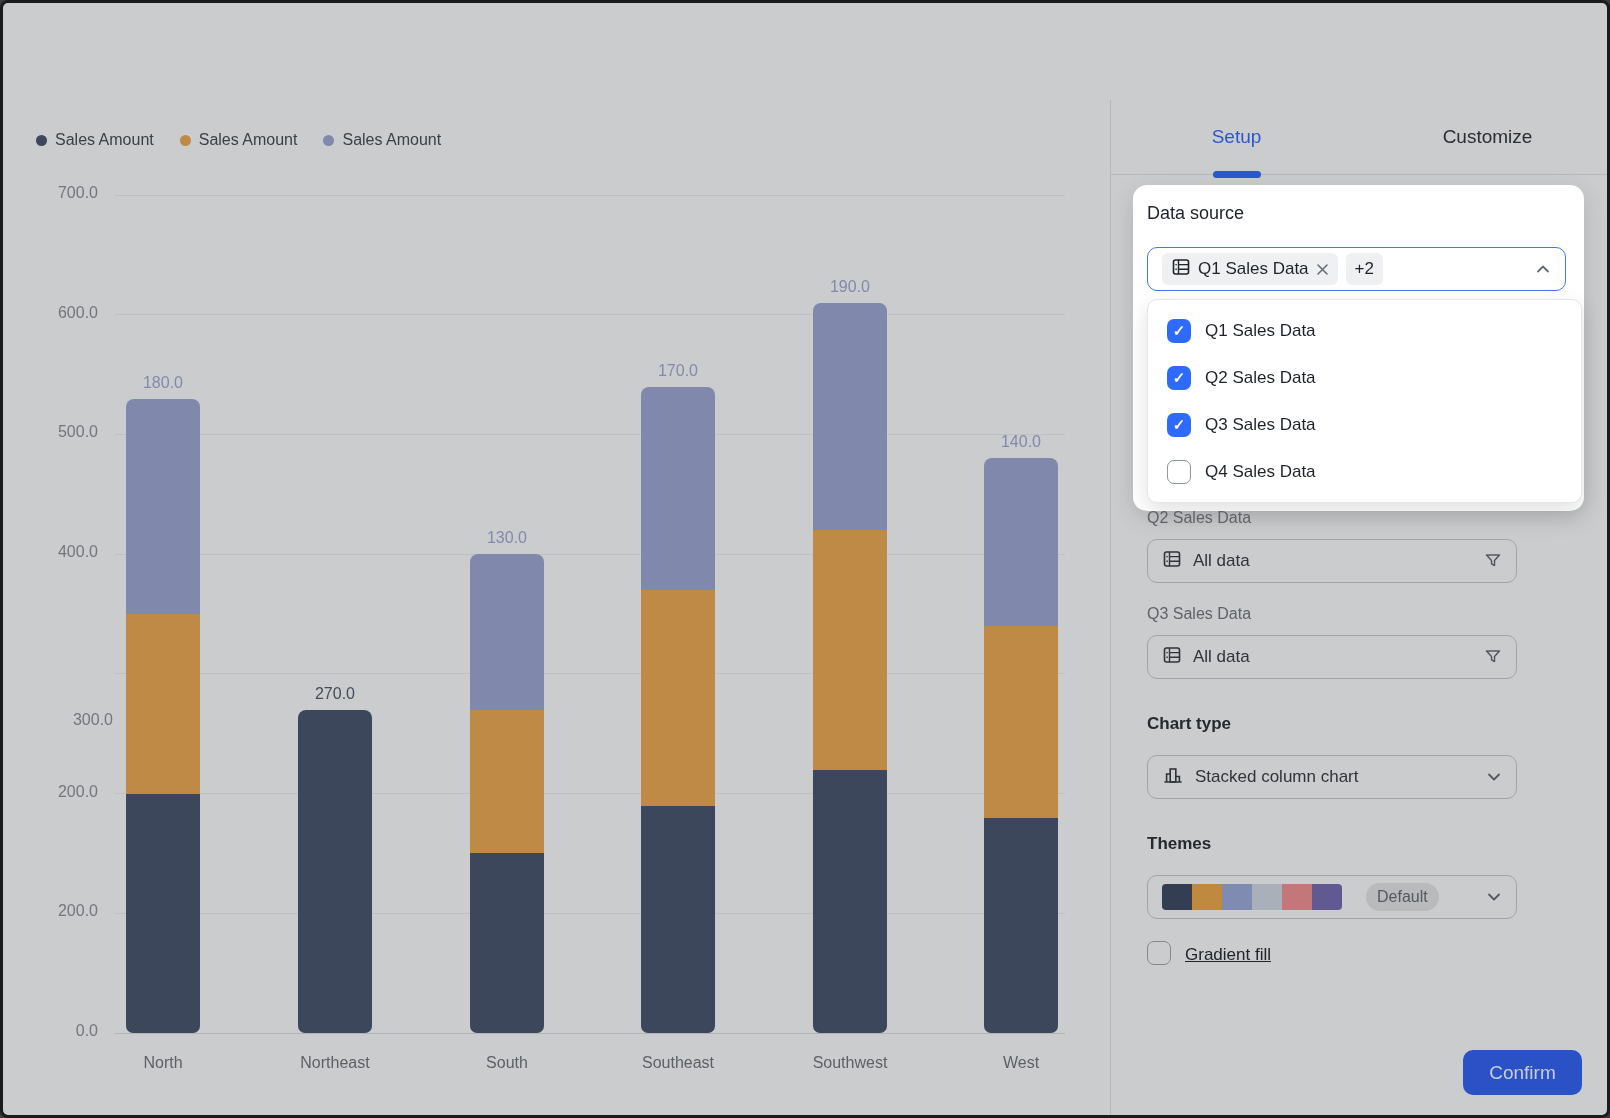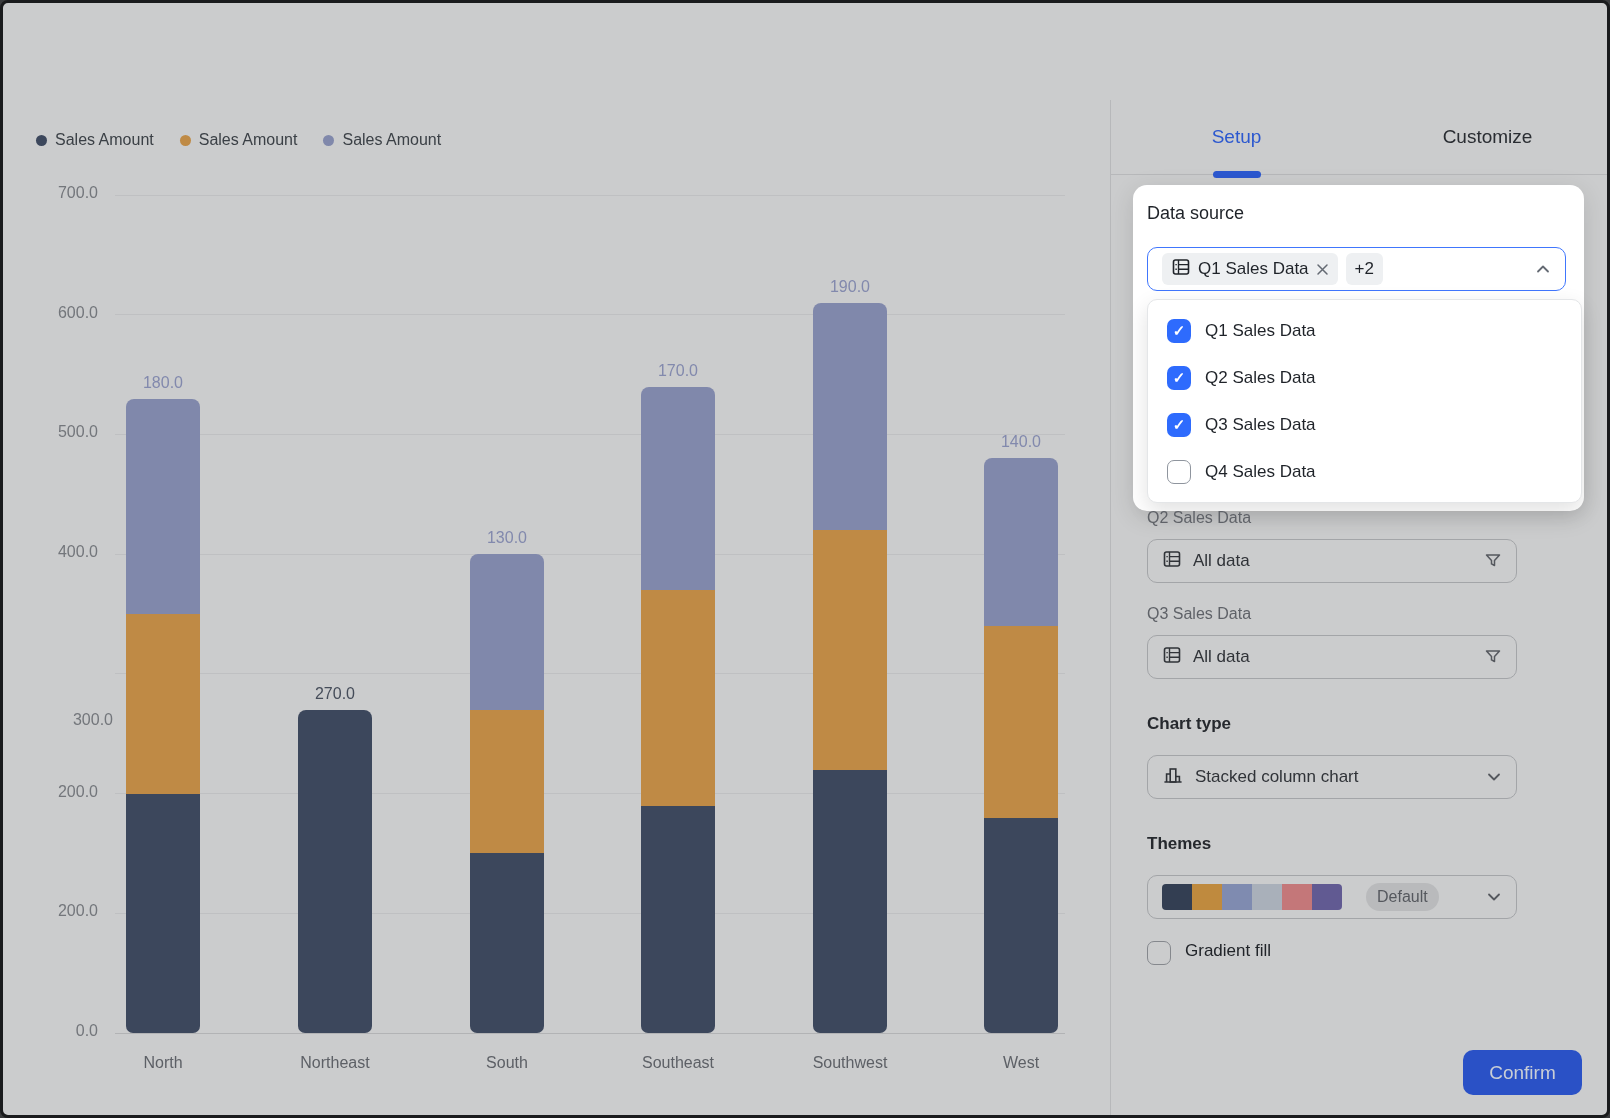--- a/index.html
+++ b/index.html
@@ -49,21 +49,21 @@
 
   .dim-label{position:absolute;left:36px;font-size:16px;color:#5f6268;}
   .dim-field{position:absolute;left:36px;width:370px;height:44px;border:1px solid #a3a5a8;border-radius:10px;display:flex;align-items:center;padding:0 14px;gap:11px;font-size:17px;color:#303338;cursor:pointer;}
   .dim-field .right-ic{margin-left:auto;color:#55585e;display:flex;}
   .sec-head{position:absolute;left:36px;font-size:17px;font-weight:600;color:#26292e;}
 
   #swatches{display:flex;height:26px;border-radius:4px;overflow:hidden;}
   .swatch{width:30px;height:26px;}
   #theme-badge{background:#b9babc;color:#55585e;font-size:16px;border-radius:14px;padding:5px 11px;margin-left:13px;}
 
-  #gradient-row{position:absolute;left:36px;top:841px;display:flex;align-items:flex-start;gap:14px;font-size:17px;color:#212429;cursor:pointer;}
+  #gradient-row{position:absolute;left:36px;top:841px;display:flex;align-items:flex-end;gap:14px;font-size:17px;color:#212429;cursor:pointer;text-decoration:underline;}
   .cbx.dim{background:transparent;border:1.5px solid #85888d;}
 
   #confirm-btn{position:absolute;left:352px;top:950px;width:119px;height:45px;background:#2a51c6;border:none;border-radius:10px;color:#c9ced6;font-size:19px;font-family:inherit;cursor:pointer;}
 </style>
 </head>
 <body>
 
 <div id="frame">
 
 

